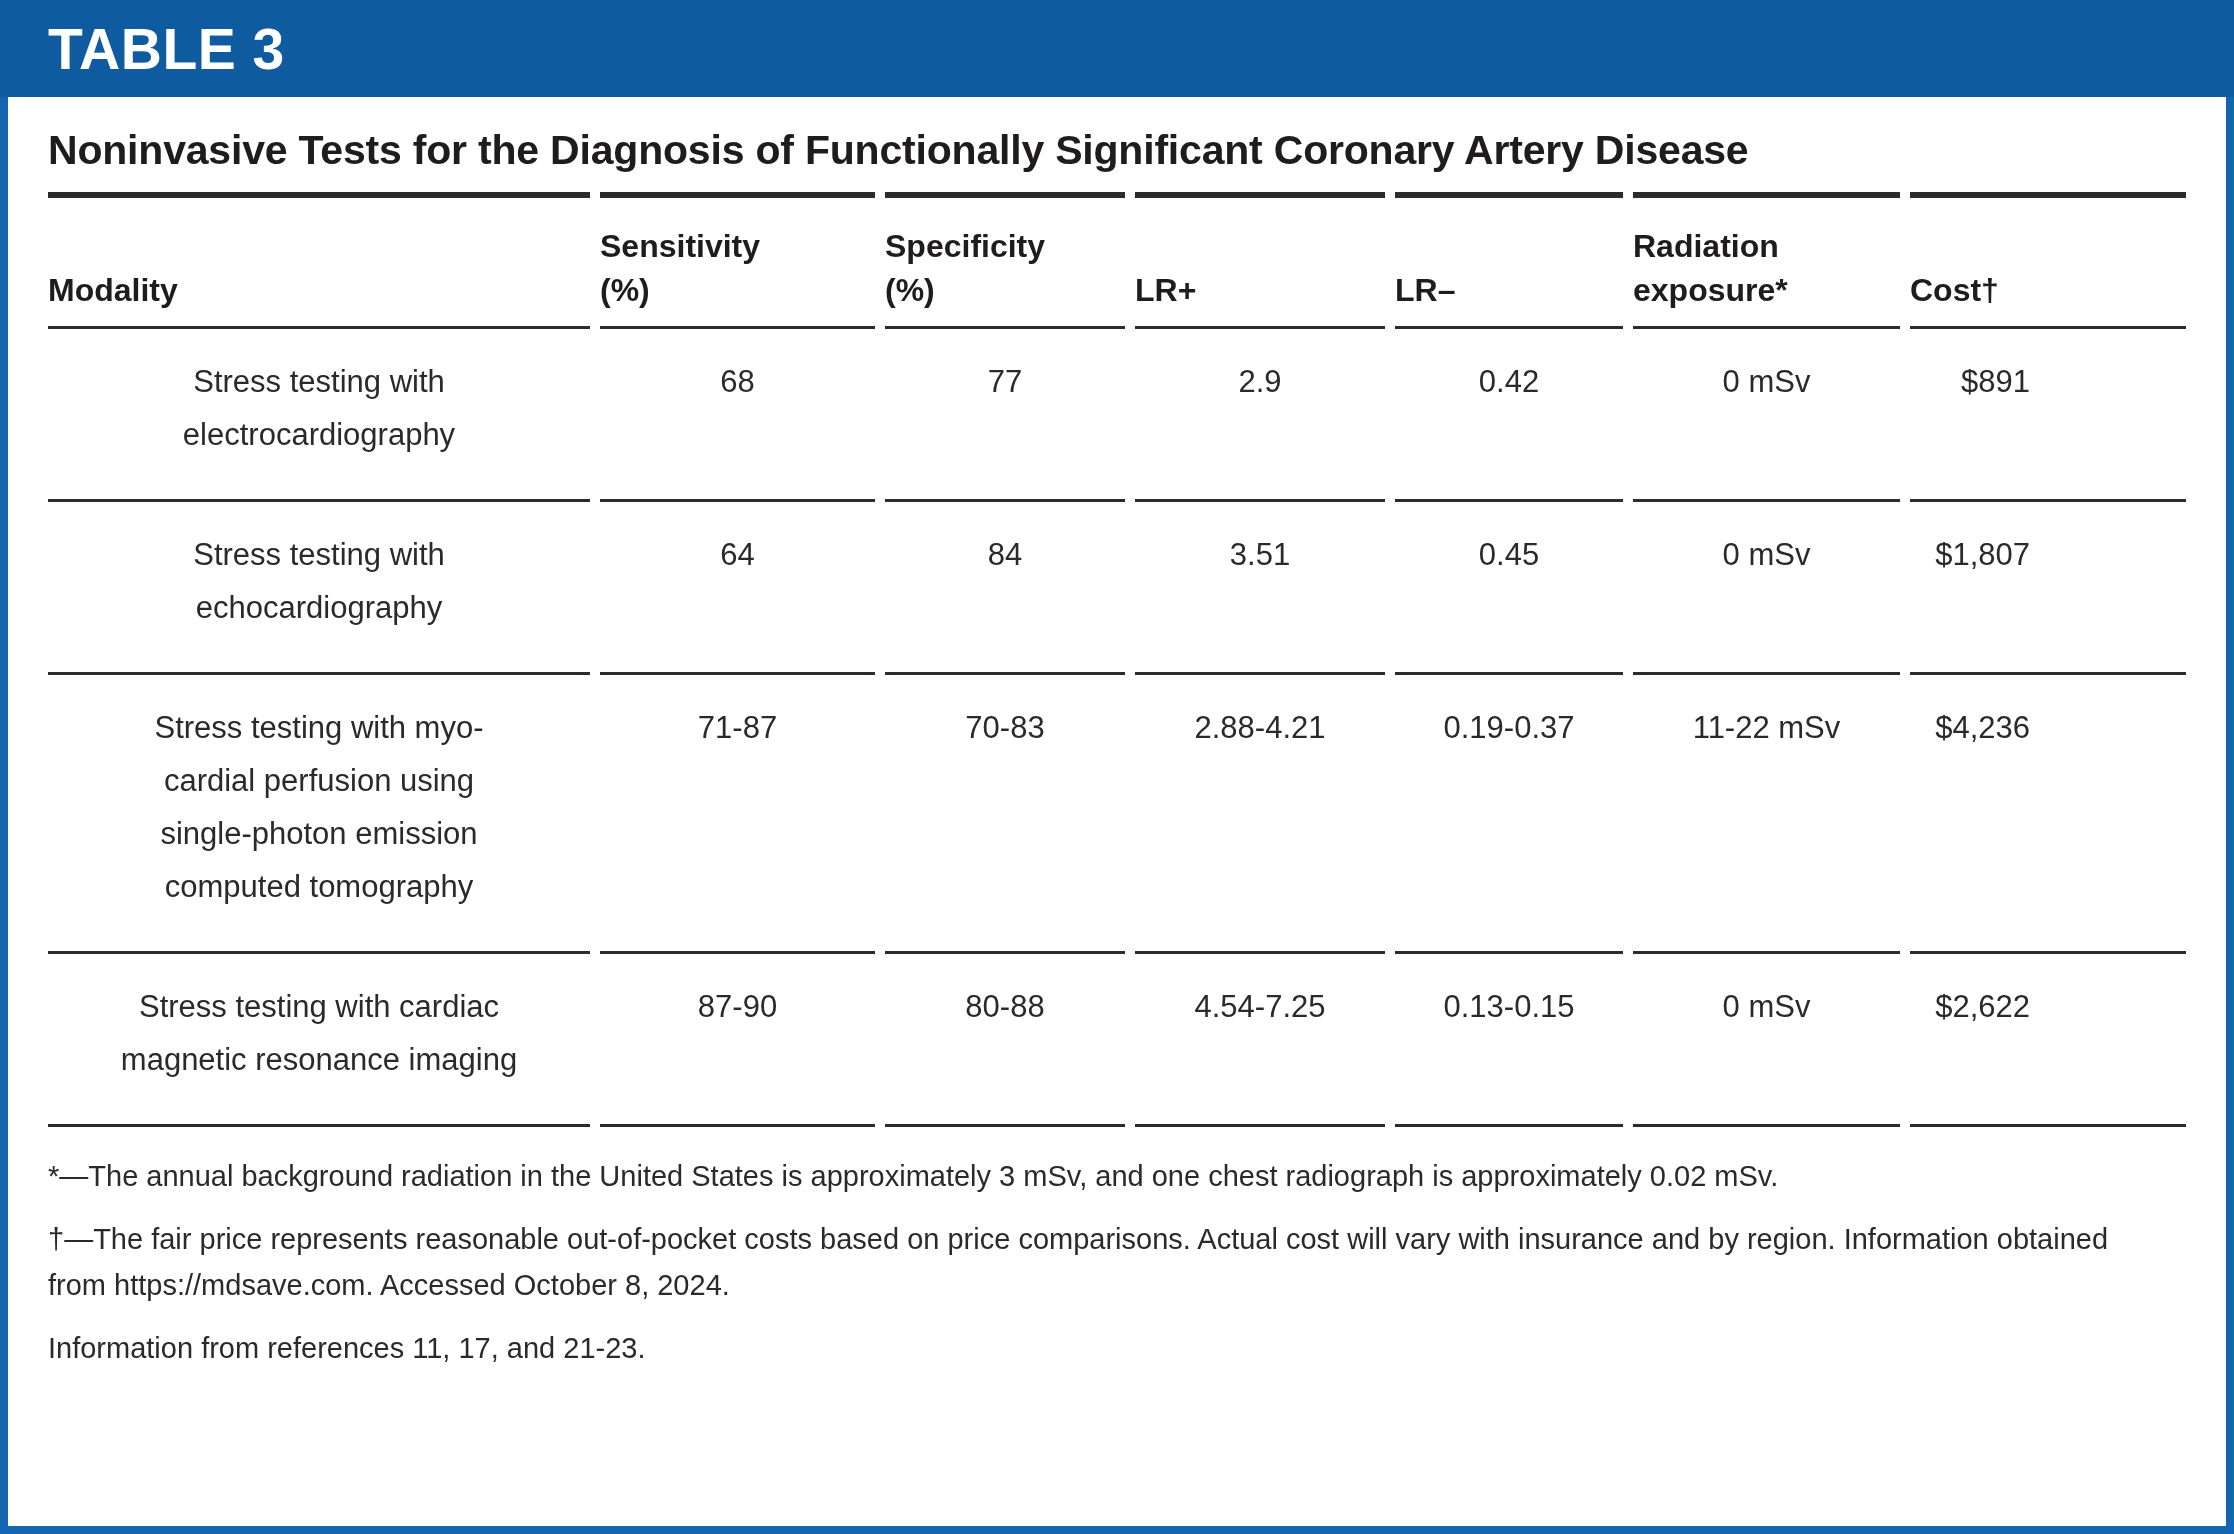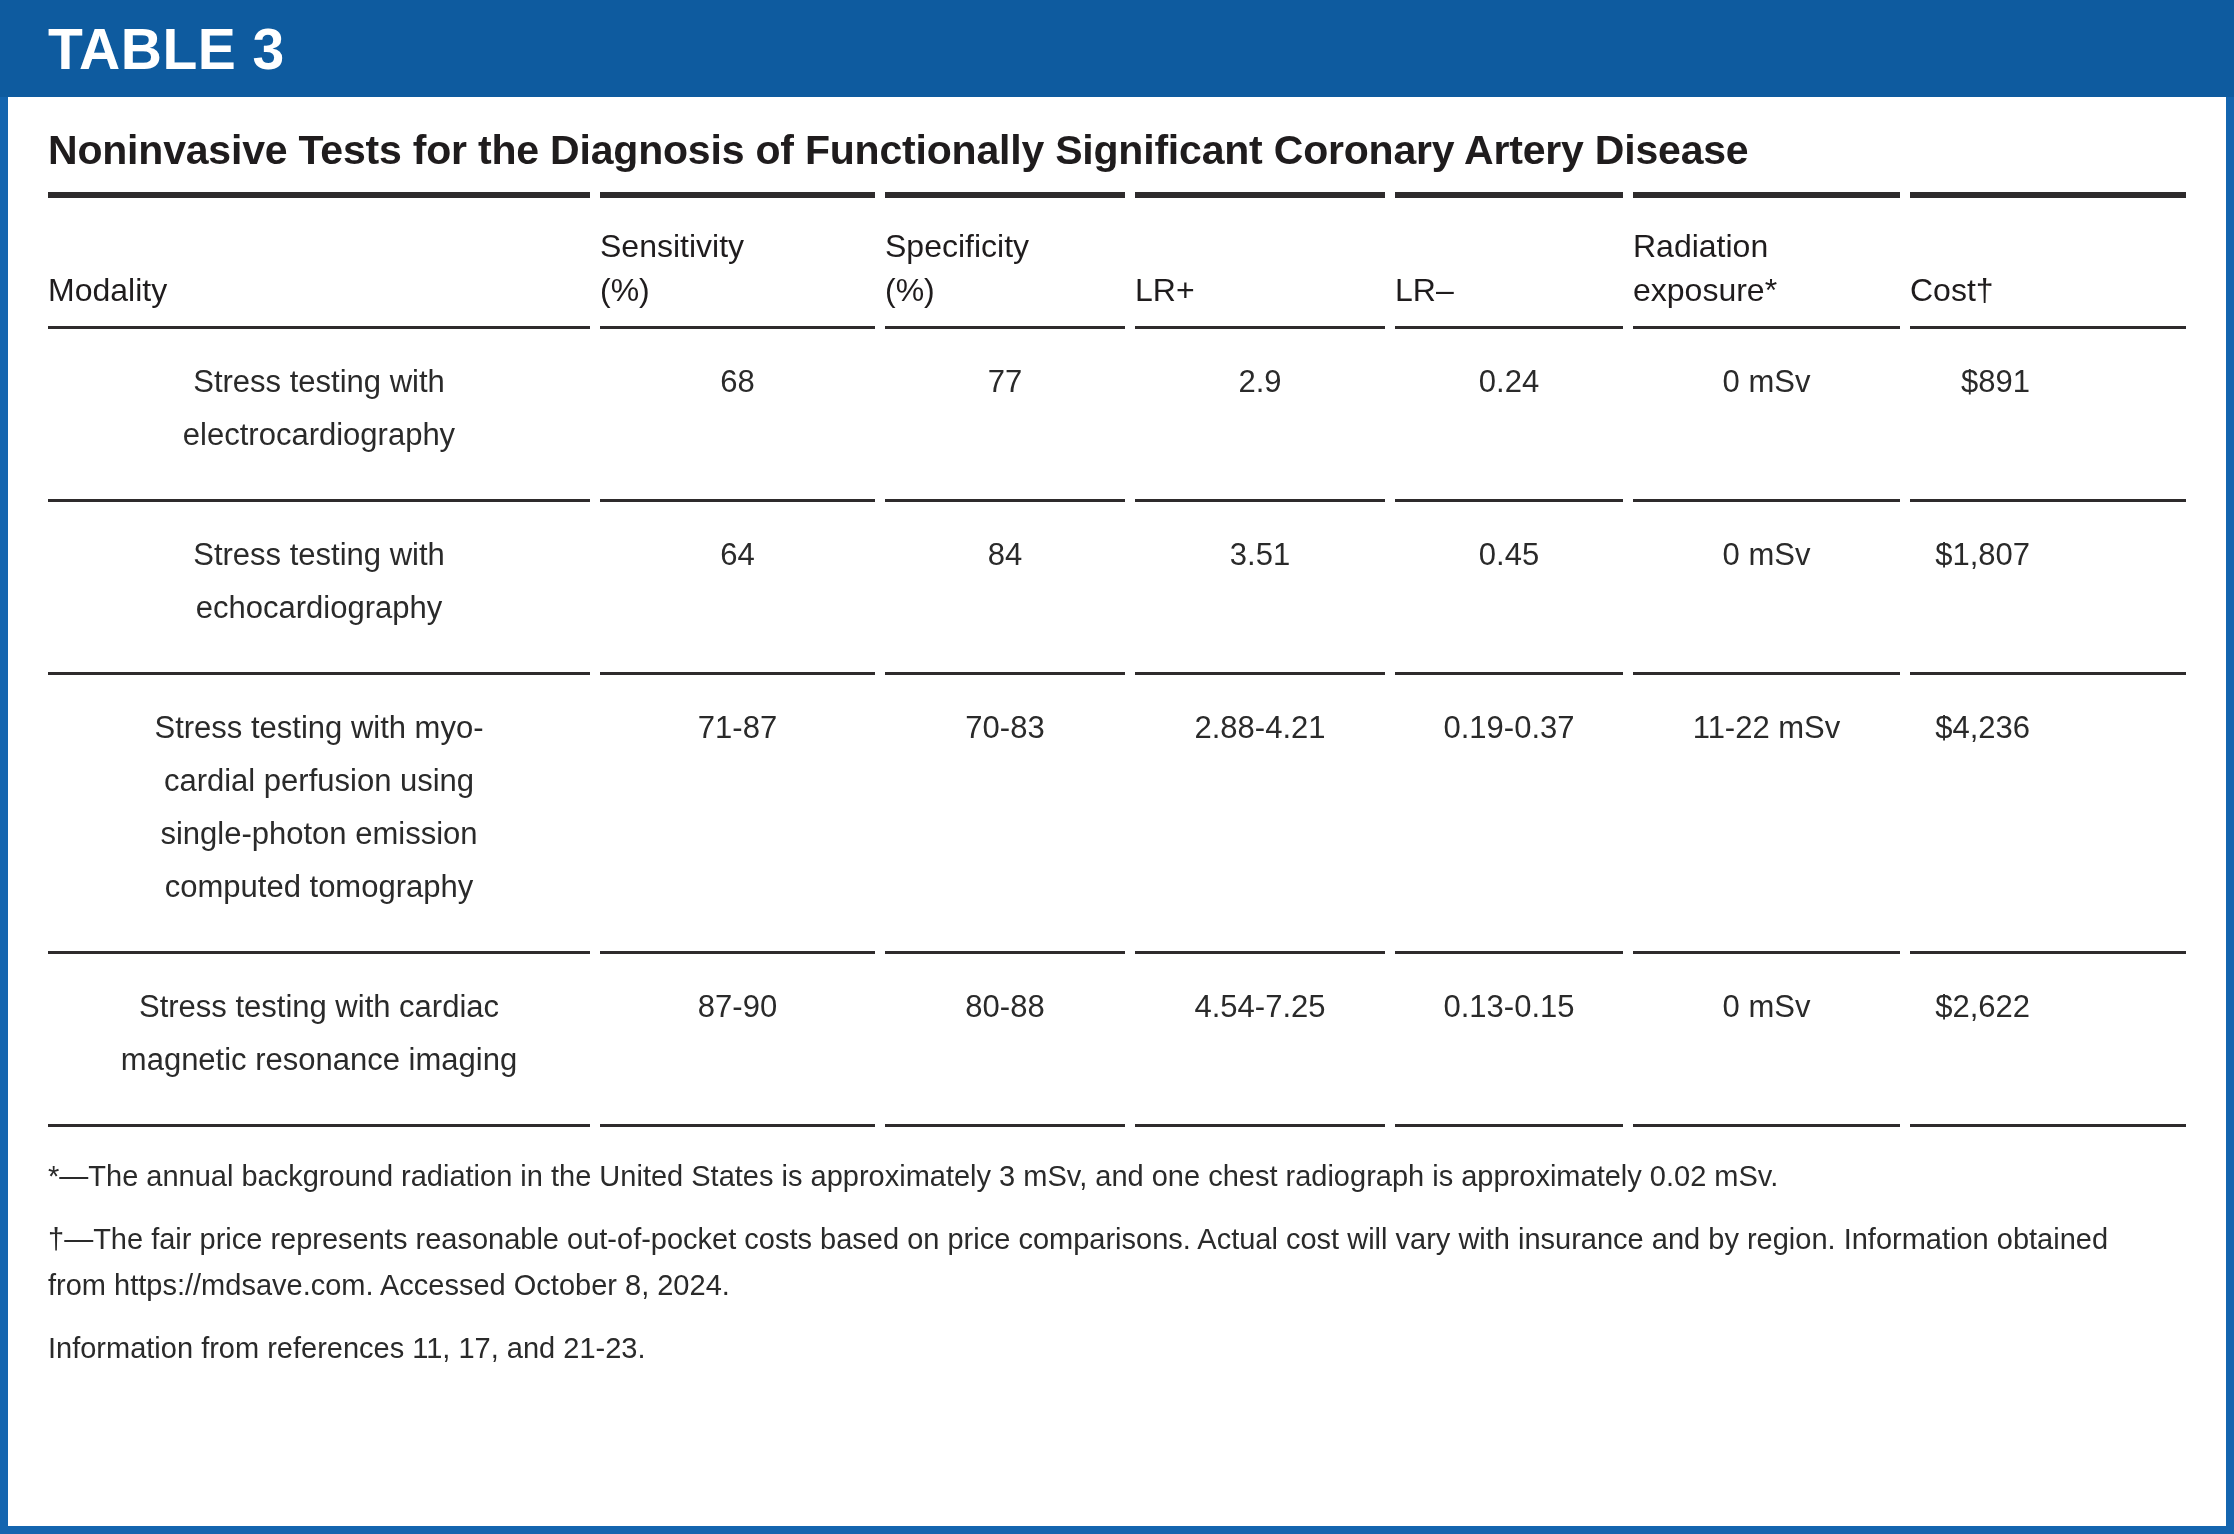--- a/index.html
+++ b/index.html
@@ -61,21 +61,21 @@
   .col-sensitivity{width:275px;}
   .col-specificity{width:240px;}
   .col-lr_plus{width:250px;}
   .col-lr_minus{width:228px;}
   .col-radiation{width:267px;}
   .col-cost{width:276px;}
   th{
     vertical-align:bottom;
     text-align:left;
     font-size:32px;
-    font-weight:normal;
+    font-weight:bold;
     color:#1f1c1d;
     line-height:44px;
     padding:26px 0 14px 0;
     border-top:6px solid var(--rule);
     border-bottom:3px solid var(--rule);
     white-space:pre-line;
   }
   td{
     vertical-align:top;
     text-align:center;
@@ -136,21 +136,21 @@
             <th class="col-cost">Cost†</th>
           </tr>
       </thead>
       <tbody>
           <tr>
             <td class="col-modality">Stress testing with
 electrocardiography</td>
             <td class="col-sensitivity">68</td>
             <td class="col-specificity">77</td>
             <td class="col-lr_plus">2.9</td>
-            <td class="col-lr_minus">0.24</td>
+            <td class="col-lr_minus">0.42</td>
             <td class="col-radiation">0 mSv</td>
             <td class="col-cost">$891</td>
           </tr>
           <tr>
             <td class="col-modality">Stress testing with
 echocardiography</td>
             <td class="col-sensitivity">64</td>
             <td class="col-specificity">84</td>
             <td class="col-lr_plus">3.51</td>
             <td class="col-lr_minus">0.45</td>

